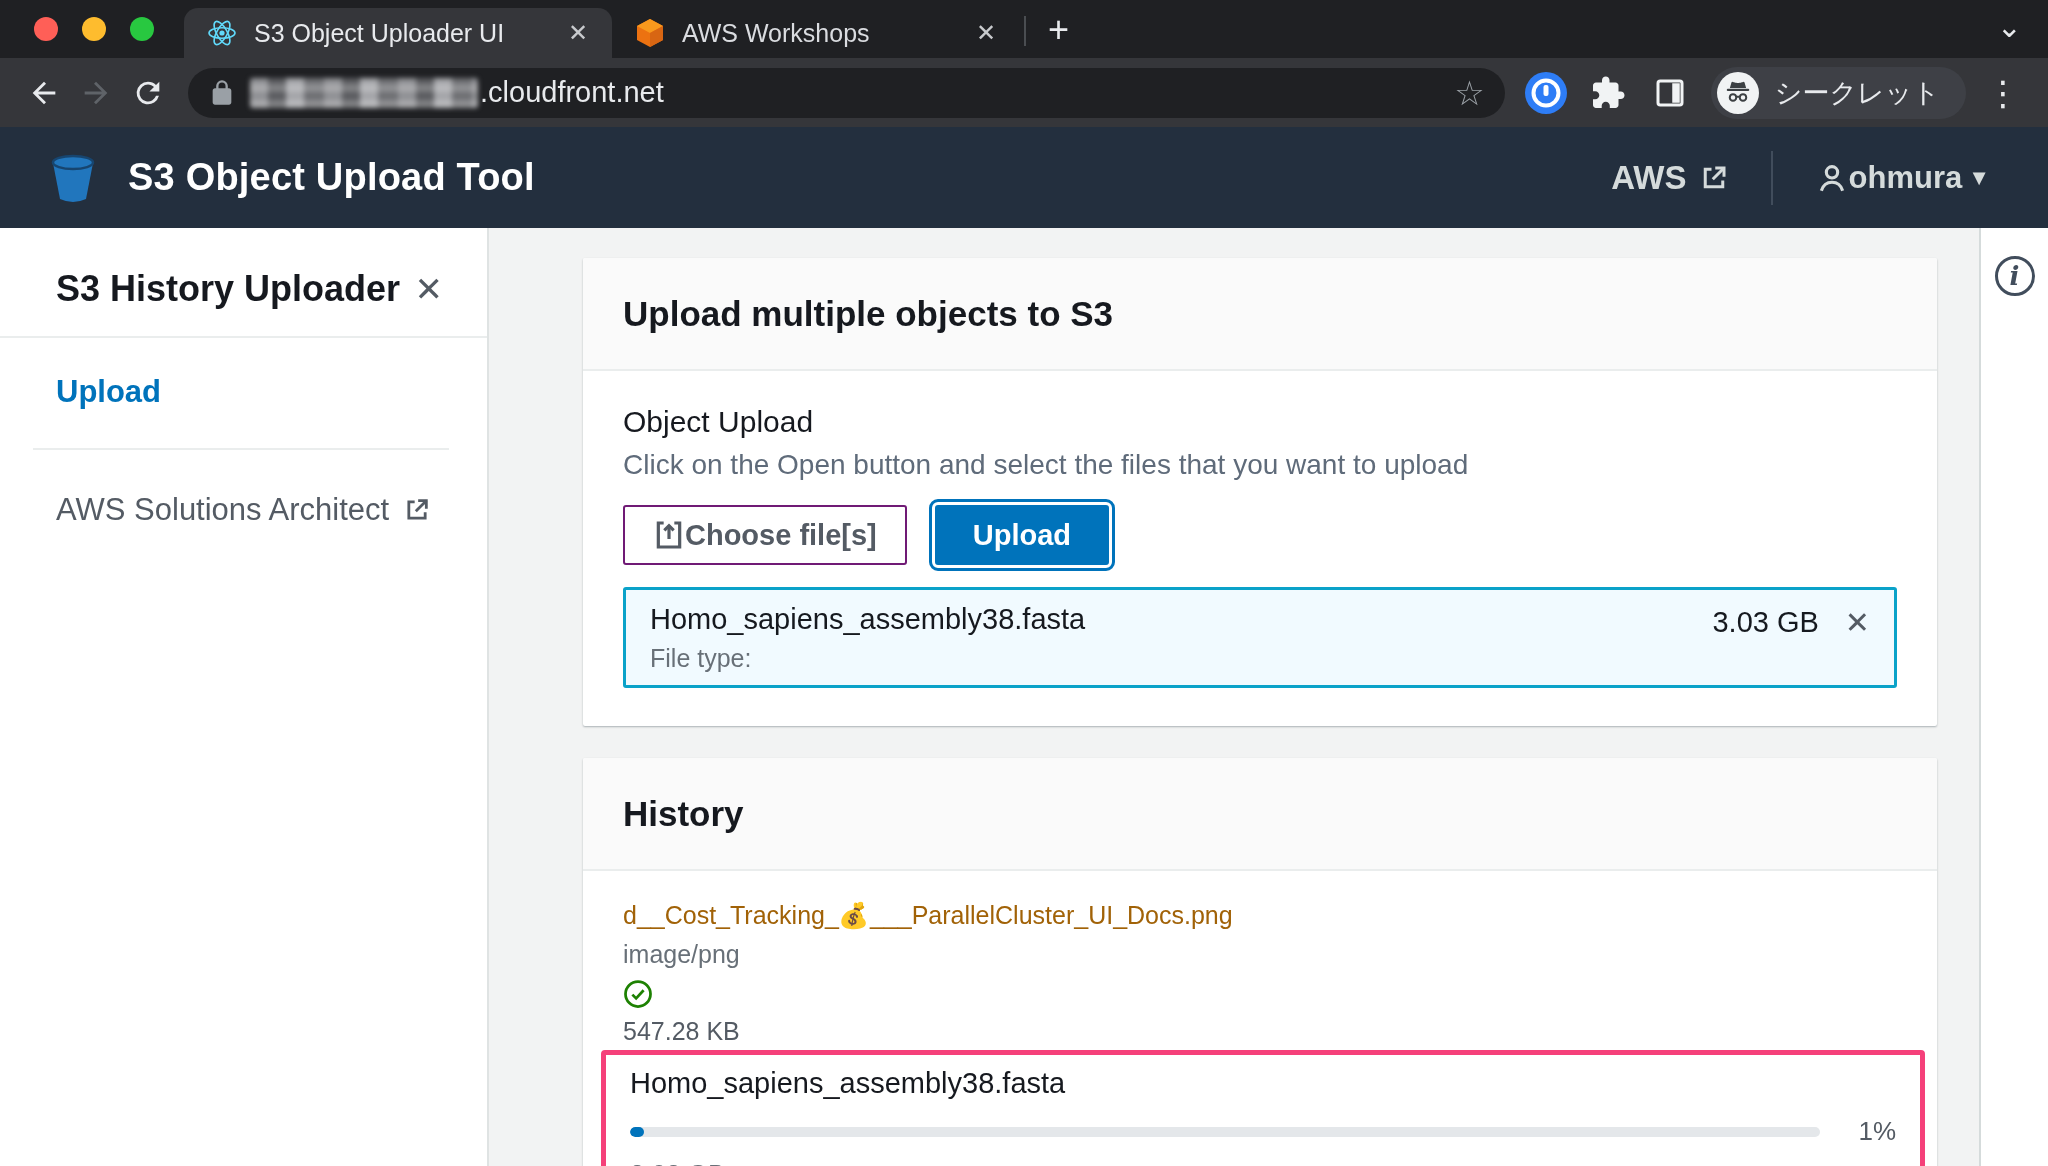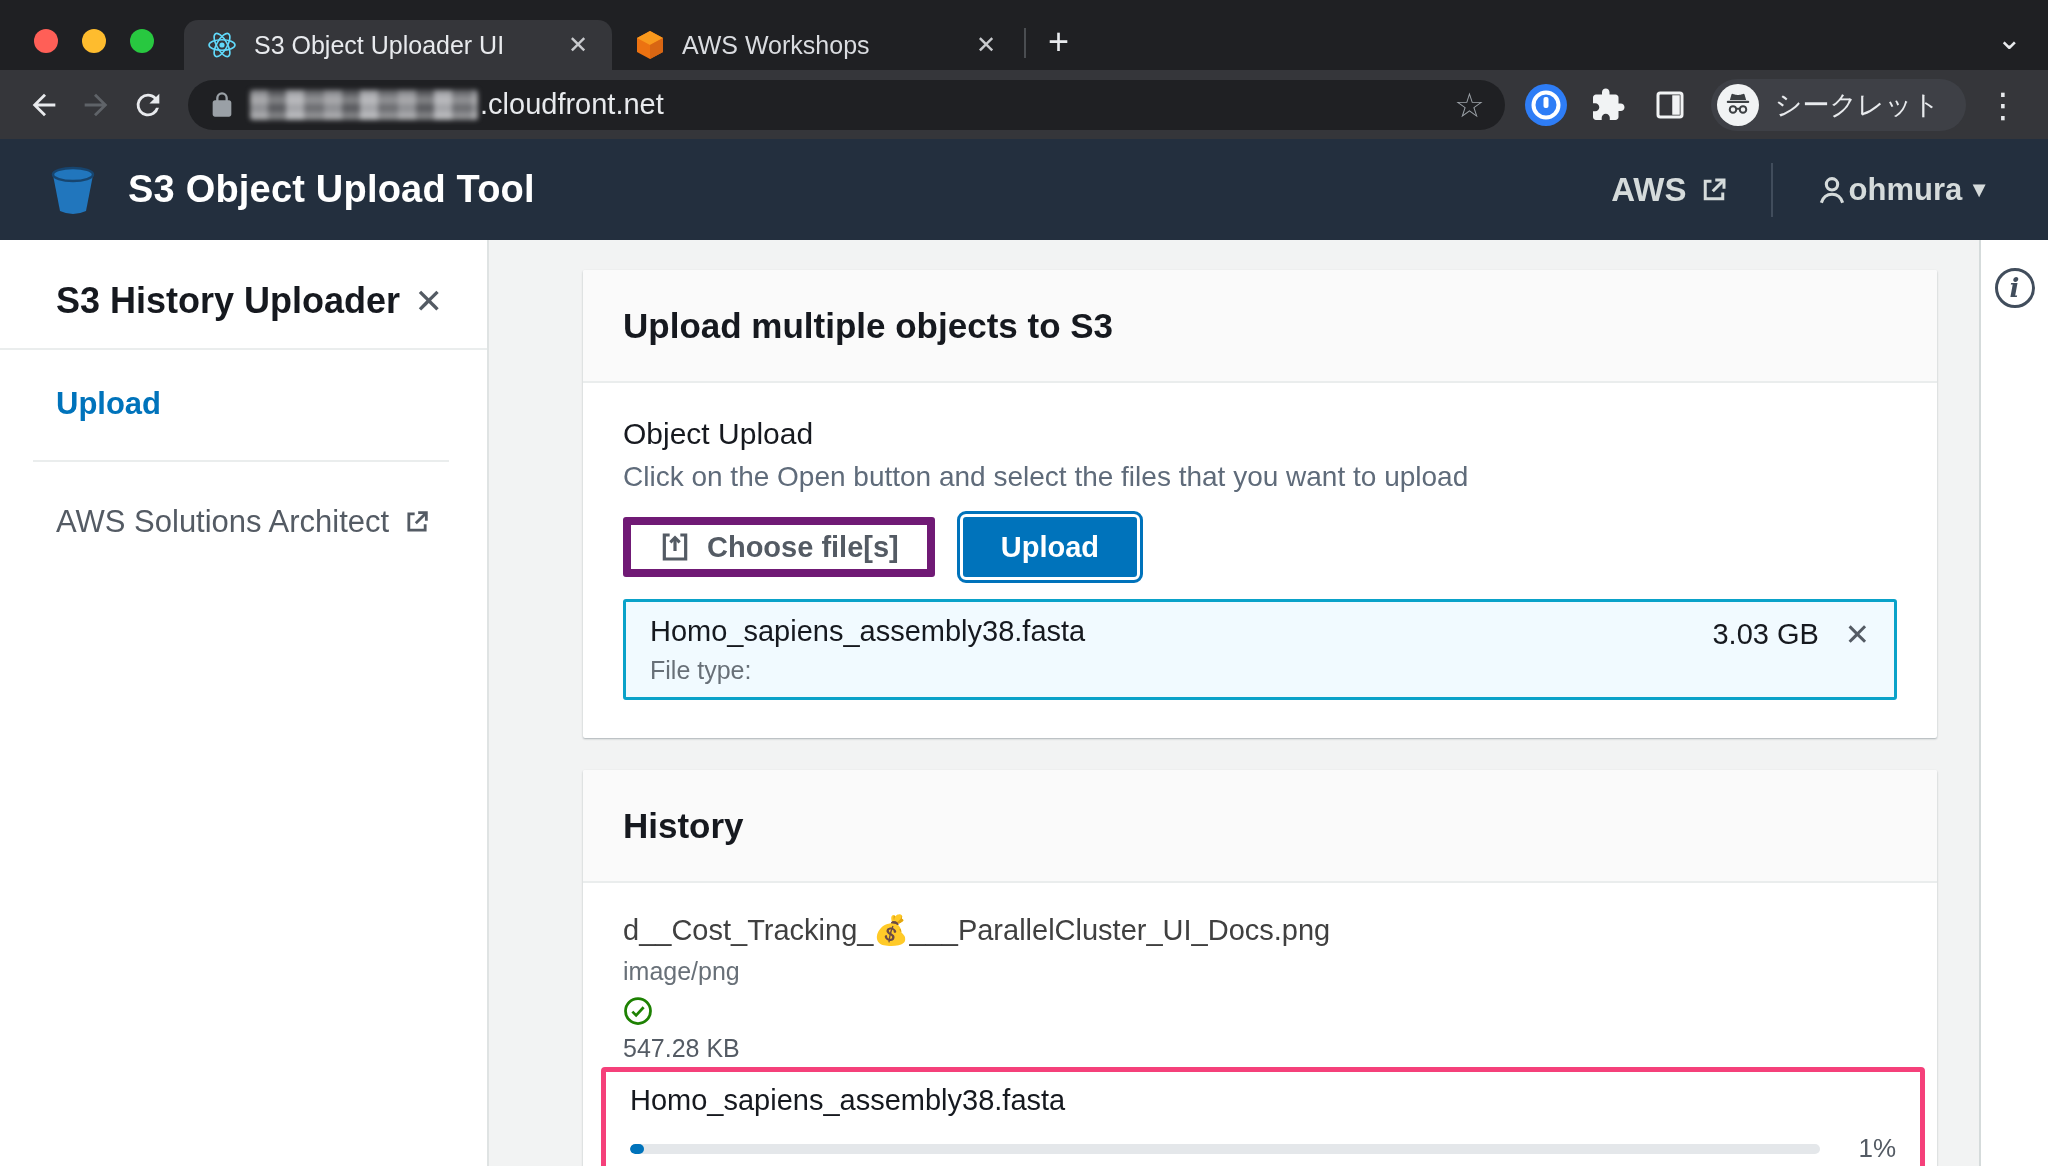--- a/index.html
+++ b/index.html
@@ -1,20 +1,20 @@
 <!DOCTYPE html>
 <html><head>
 <meta charset="utf-8">
 <style>
   * { margin:0; padding:0; box-sizing:border-box; }
   html,body { width:2048px; height:1166px; overflow:hidden; }
   body { font-family:"Liberation Sans","DejaVu Sans",sans-serif; background:#f2f3f3; }
 
   
-  .tabbar { position:relative; height:70px; background:#1f2023; display:flex; align-items:flex-end; }
+  .tabbar { position:relative; height:58px; background:#1f2023; display:flex; align-items:flex-end; }
   .traffic { display:flex; gap:24px; align-items:center; height:58px; padding:0 30px 0 34px; }
   .traffic span { width:24px; height:24px; border-radius:50%; display:block; }
   .t-close { background:#ff5f57; }
   .t-min   { background:#febc2e; }
   .t-zoom  { background:#28c840; }
 
   .tab { display:flex; align-items:center; height:50px; padding:0 18px 0 22px; color:#e8eaed; font-size:25px; }
   .tab.active { background:#35363a; border-radius:14px 14px 0 0; width:428px; }
   .tab.inactive { width:408px; color:#dadce0; }
   .tab .favicon { width:32px; height:32px; margin-right:16px; flex:0 0 auto; }
@@ -71,36 +71,36 @@
   .card { width:1354px; background:#fff; border-radius:2px; box-shadow:0 1px 2px 0 rgba(0,28,36,.3); }
   .card + .card { margin-top:32px; }
   .card-header { height:113px; background:#fafafa; border-bottom:2px solid #eaeded; display:flex; align-items:center; padding:0 40px; border-radius:2px 2px 0 0; }
   .card-title { font-size:35px; font-weight:700; color:#16191f; }
   .card-body { padding:34px 40px 38px 40px; }
 
   .section-title { font-size:30px; color:#16191f; margin-bottom:10px; }
   .section-desc { font-size:28px; color:#5f6b7a; margin-bottom:24px; }
 
   .btn-row { display:flex; gap:22px; align-items:center; }
-  .btn-choose { display:flex; align-items:center; gap:16px; height:60px; padding:0 28px; border:8px solid #701a75; border-radius:3px;
+  .btn-choose { display:flex; align-items:center; height:60px; padding:0 28px; border:2px solid #701a75; border-radius:3px;
                 background:#fff; color:#545b64; font-size:29px; font-weight:700; }
   .btn-upload { height:60px; padding:0 36px; background:#0073bb; border:2px solid #0073bb; border-radius:3px;
                 color:#fff; font-size:29px; font-weight:700; display:flex; align-items:center;
                 outline:3px solid #0073bb; outline-offset:3px; margin-left:6px; }
 
   .file-token { margin-top:22px; border:3px solid #0aa2c9; background:#f1faff; border-radius:3px;
                 display:flex; align-items:flex-start; justify-content:space-between; padding:13px 24px 12px 24px; }
   .token-name { font-size:29px; color:#16191f; }
   .token-type { font-size:25px; color:#687078; margin-top:8px; }
   .token-right { display:flex; align-items:center; gap:26px; margin-top:2px; }
   .token-size { font-size:29px; color:#16191f; }
   .token-x { font-size:30px; color:#545b64; }
 
   .hist-body { padding:30px 40px 26px 40px; }
-  .hist-name { font-size:29px; color:#404040; }
+  .hist-name { font-size:25px; color:#a16207; }
   .hist-type { font-size:25px; color:#687078; margin-top:10px; }
   .hist-check { margin-top:10px; width:30px; height:30px; }
   .hist-size { font-size:25px; color:#545b64; margin-top:8px; }
 
   .hl-box { margin:4px -28px 0 -22px; border:5px solid #f5407a; border-radius:4px; padding:12px 24px 12px 24px; }
   .hl-name { font-size:29px; color:#16191f; }
   .progress-row { display:flex; align-items:center; margin-top:16px; }
   .progress-track { flex:1; height:10px; background:#e4e7ea; border-radius:5px; overflow:hidden; }
   .progress-fill { height:10px; background:#0073bb; border-radius:5px; min-width:14px; }
   .progress-label { width:60px; text-align:right; font-size:26px; color:#545b64; margin-left:16px; }

